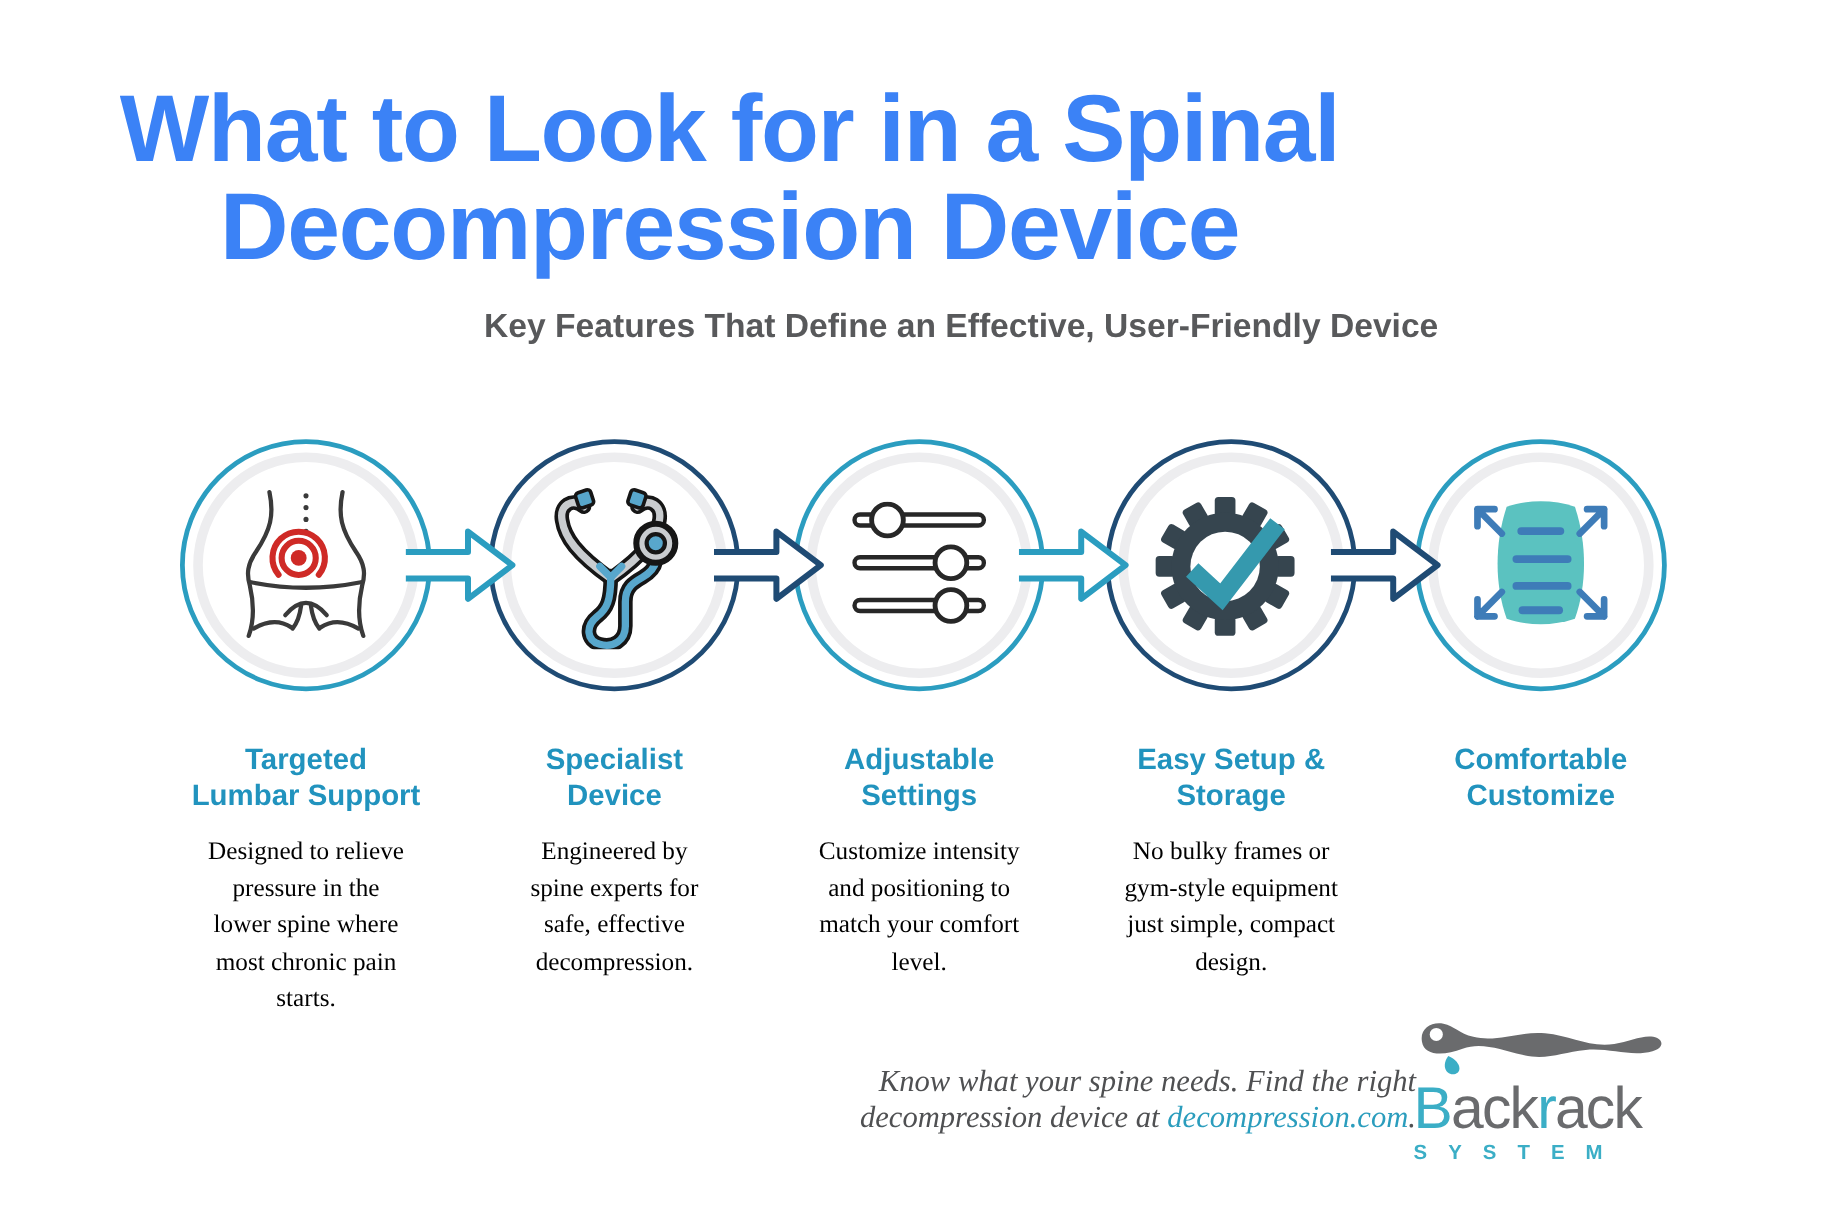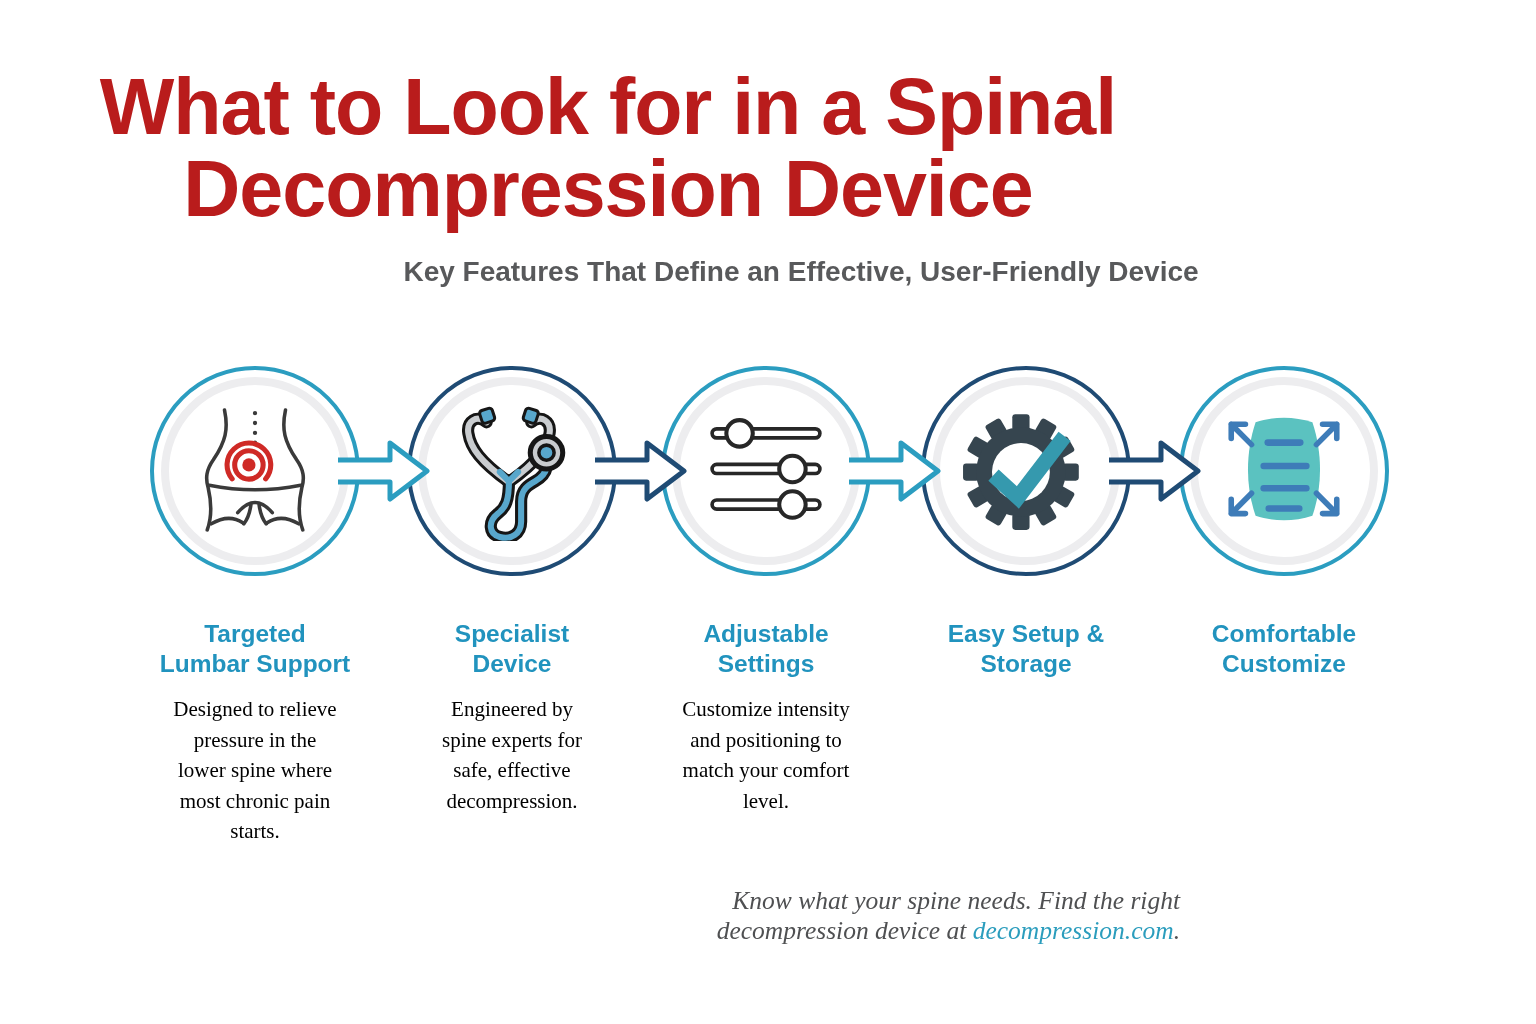--- a/index.html
+++ b/index.html
@@ -3,21 +3,21 @@
 <meta charset="utf-8">
 <style>
   html,body { margin:0; padding:0; background:#ffffff; }
   #canvas {
     position:relative; width:1536px; height:1024px; background:#ffffff;
     font-family:"Liberation Sans", sans-serif; overflow:hidden;
   }
   
   .title {
     position:absolute; top:66px; left:0; width:1216px; text-align:center;
-    color:#b91c1c; font-weight:bold; font-size:79px; line-height:82px; letter-spacing:-1px;
+    color:#3b82f6; font-weight:bold; font-size:79px; line-height:82px; letter-spacing:-1px;
   }
   .subtitle {
     position:absolute; top:256px; left:0; width:1536px; text-align:center;
     color:#58595B; font-weight:bold; font-size:28px;padding-left:33px;
   }
   
   .feature-circle {
     position:absolute; top:366px; width:210px; height:210px; border-radius:50%;
     background:#fff; box-sizing:border-box; display:flex; align-items:center; justify-content:center;
   }
@@ -208,20 +208,33 @@
 most chronic pain
 starts.</div>
   <div class="feature-desc" style="left:394px">Engineered by
 spine experts for
 safe, effective
 decompression.</div>
   <div class="feature-desc" style="left:648px">Customize intensity
 and positioning to
 match your comfort
 level.</div>
+  <div class="feature-desc" style="left:908px">No bulky frames or
+gym-style equipment
+just simple, compact
+design.</div>
 
   <div class="tagline">
     <div>Know what your spine needs. Find the right</div>
     <div><span>decompression device at </span><a href="#">decompression.com</a><span>.</span></div>
   </div>
 
+  <div class="logo">
+    <svg width="214" height="50" viewBox="0 0 215 50">
+      <path d="M7 20 C5 9 15 3 25 5 C34 7 38 13 50 16 C70 21 88 11 110 13 C132 15 146 25 168 22 C182 20 194 13 204 17 C210 20 208 26 200 28 C182 33 164 25 144 27 C124 29 111 36 91 31 C73 27 57 20 41 26 C25 32 9 32 7 20 Z" fill="#6A6B6D"></path>
+      <circle cx="19" cy="14" r="5.5" fill="#ffffff"></circle>
+      <path d="M29 32 C23 40 27 49 35 47 C41 45 39 36 29 32 Z" fill="#3BAEC6"></path>
+    </svg>
+    <div class="logo-brand"><span class="lt">B</span><span>ack</span><span class="lt">r</span><span>ack</span></div>
+    <div class="logo-system">SYSTEM</div>
+  </div>
 
 </div>
 
 </body></html>

